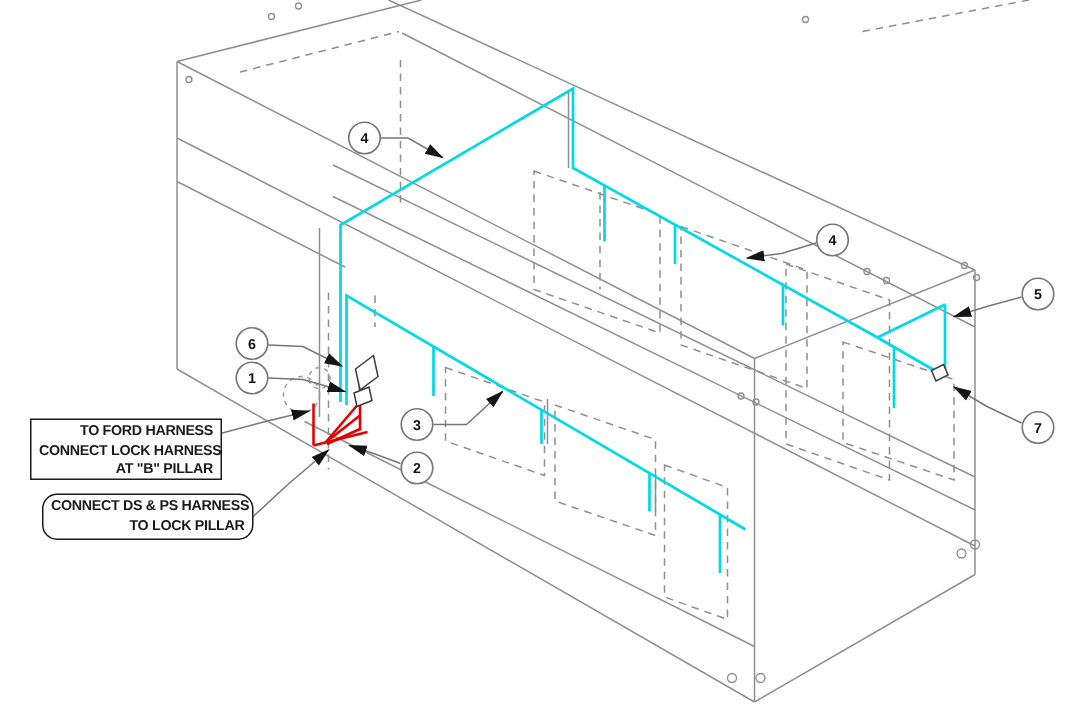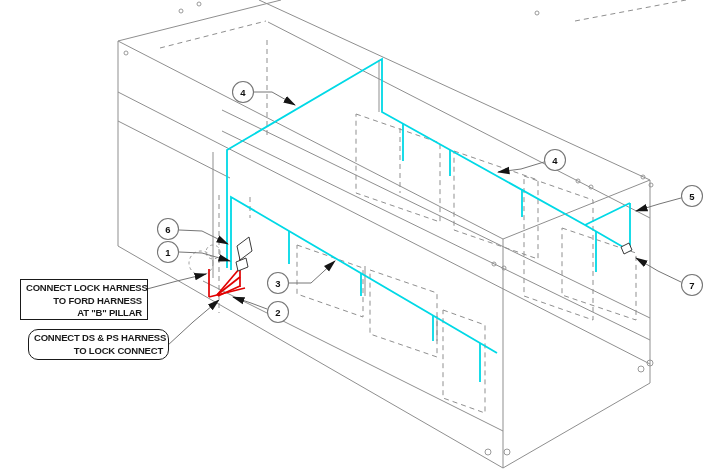--- a/index.html
+++ b/index.html
@@ -179,22 +179,22 @@
     <circle class="balloon" cx="278" cy="283" r="10.5"></circle>
     <text class="balloon-num" x="278" y="286.5">3</text>
   </g>
   <g>
     <circle class="balloon" cx="278" cy="312" r="10.5"></circle>
     <text class="balloon-num" x="278" y="315.5">2</text>
   </g>
 </svg>
 
 <div id="note1" class="notebox">
+  <div>TO FORD HARNESS</div>
   <div>CONNECT LOCK HARNESS</div>
-  <div>TO FORD HARNESS</div>
   <div>AT "B" PILLAR</div>
 </div>
 <div id="note2" class="notebox">
   <div>CONNECT DS &amp; PS HARNESS</div>
-  <div>TO LOCK CONNECT</div>
+  <div>TO LOCK PILLAR</div>
 </div>
 
 </div>
 
 </body></html>

